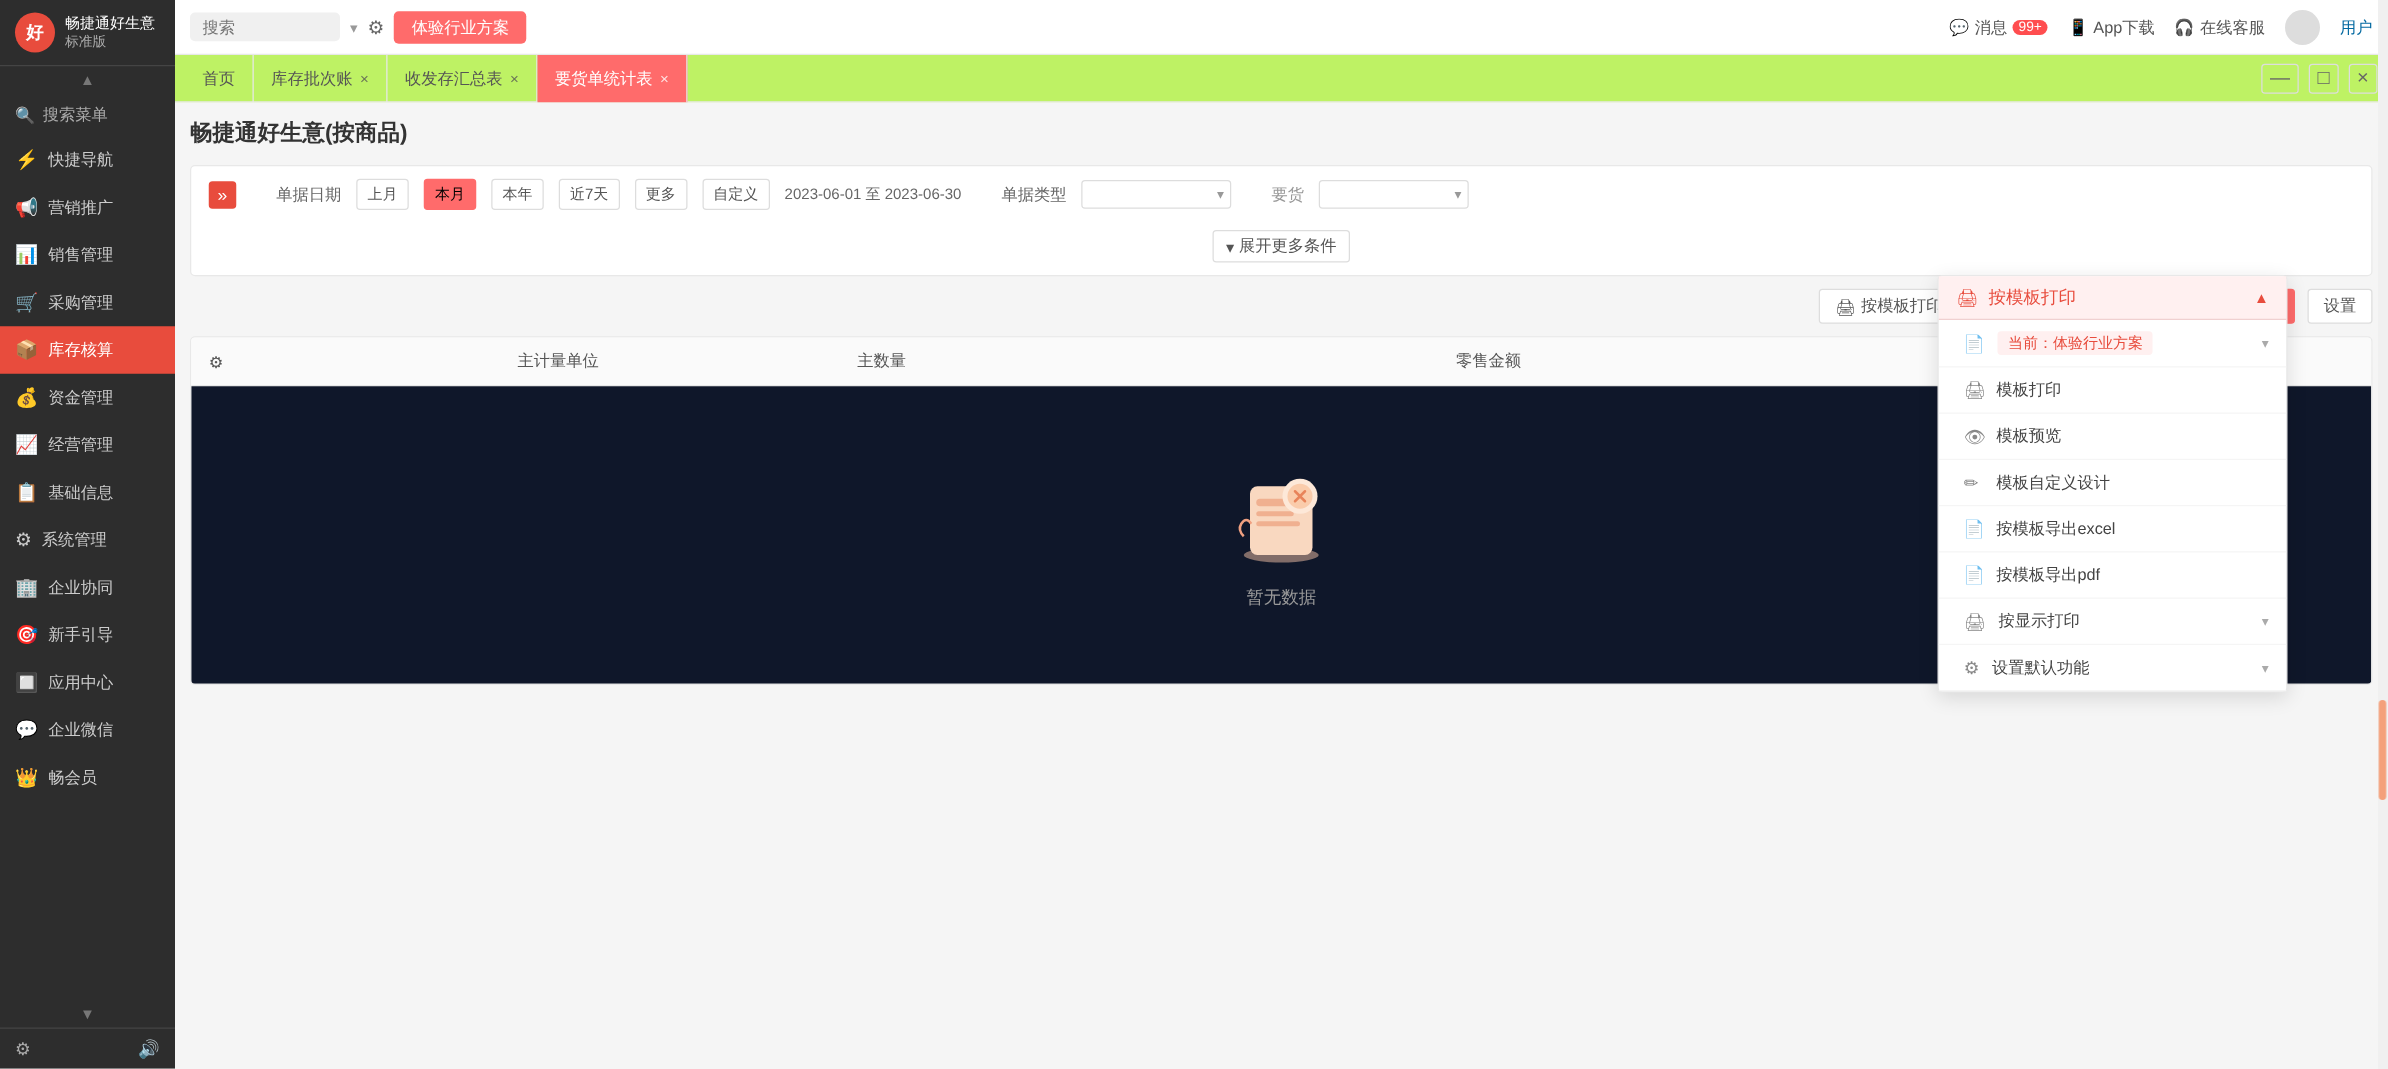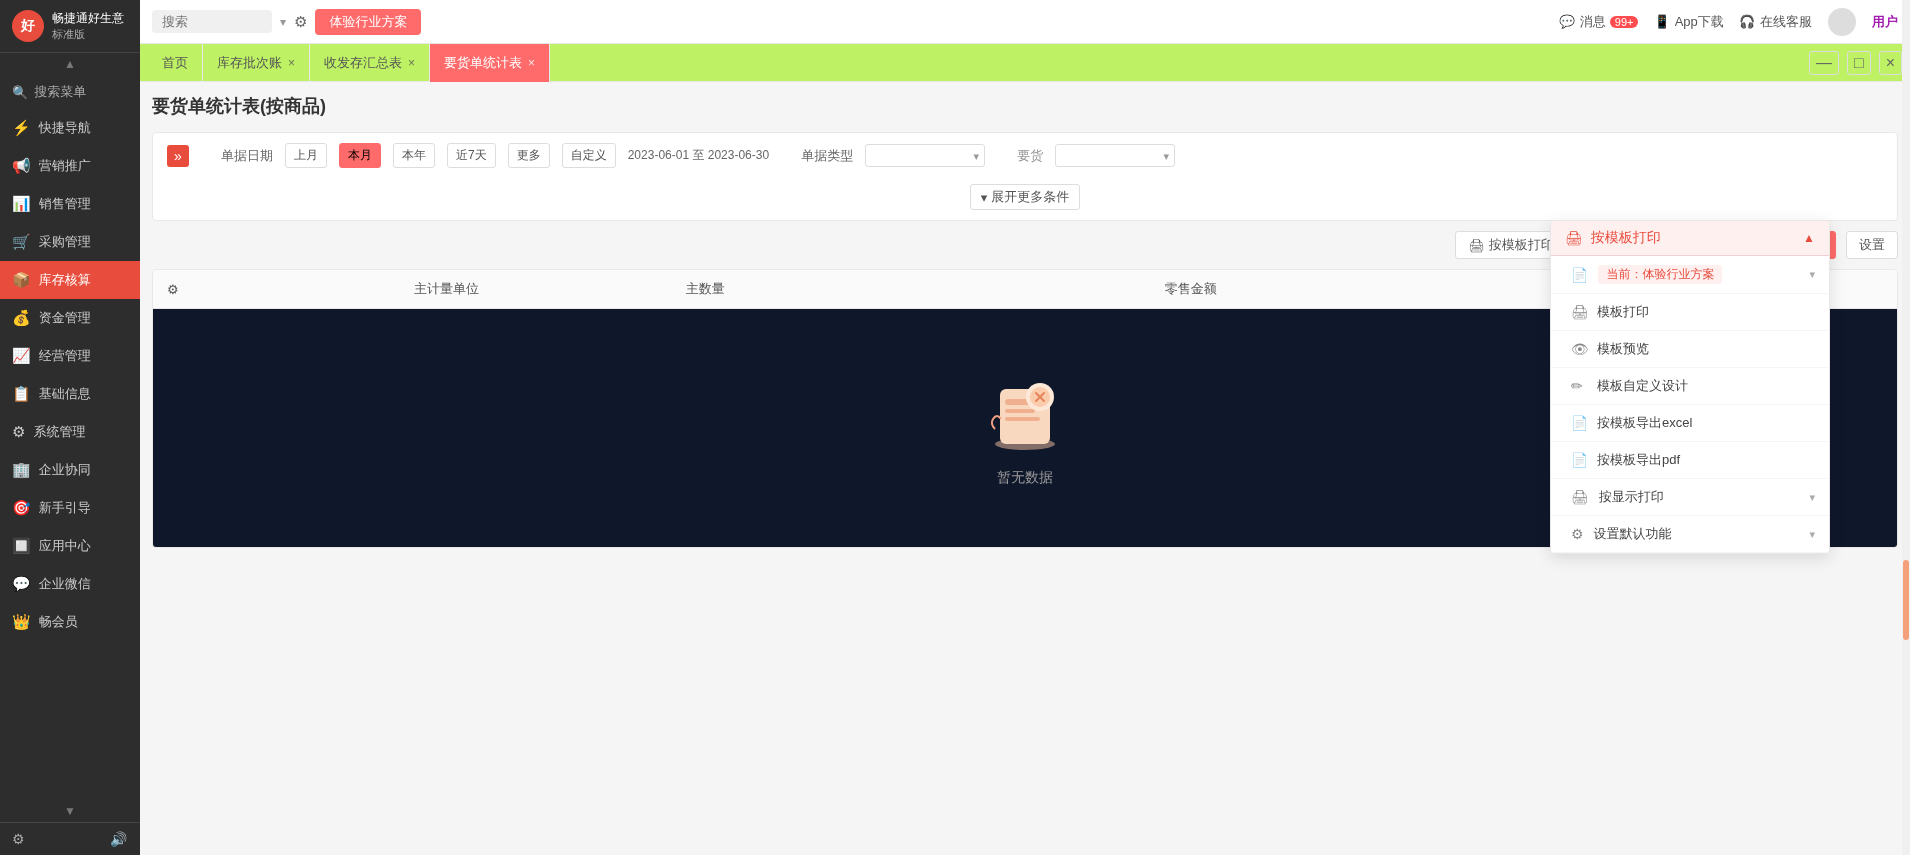--- a/index.html
+++ b/index.html
@@ -390,21 +390,21 @@
       </div>
       <div class="topbar-right-item">
         <span>📱</span>
         <span>App下载</span>
       </div>
       <div class="topbar-right-item">
         <span>🎧</span>
         <span>在线客服</span>
       </div>
       <div class="avatar"></div>
-      <span style="color:#a21caf;font-weight:bold;">用户</span>
+      <span style="color:#0369a1;">用户</span>
     </div>
   </div>
 
   <div class="tabs">
     <div class="tab">
       <span>首页</span>
     </div>
     <div class="tab">
       <span>库存批次账</span>
       <span class="close">×</span>
@@ -418,21 +418,21 @@
       <span class="close">×</span>
     </div>
     <div class="tabs-actions">
       <button>—</button>
       <button>□</button>
       <button>×</button>
     </div>
   </div>
 
   <div class="page-content">
-    <div class="page-title">要货单统计表(按商品)</div>
+    <div class="page-title">畅捷通好生意(按商品)</div>
 
     <div class="filter-bar">
       <div class="filter-row">
         <button class="filter-expand-btn">»</button>
         <span class="filter-label">单据日期</span>
         <button class="date-btn">上月</button>
         <button class="date-btn active">本月</button>
         <button class="date-btn">本年</button>
         <button class="date-btn">近7天</button>
         <button class="date-btn">更多</button>

